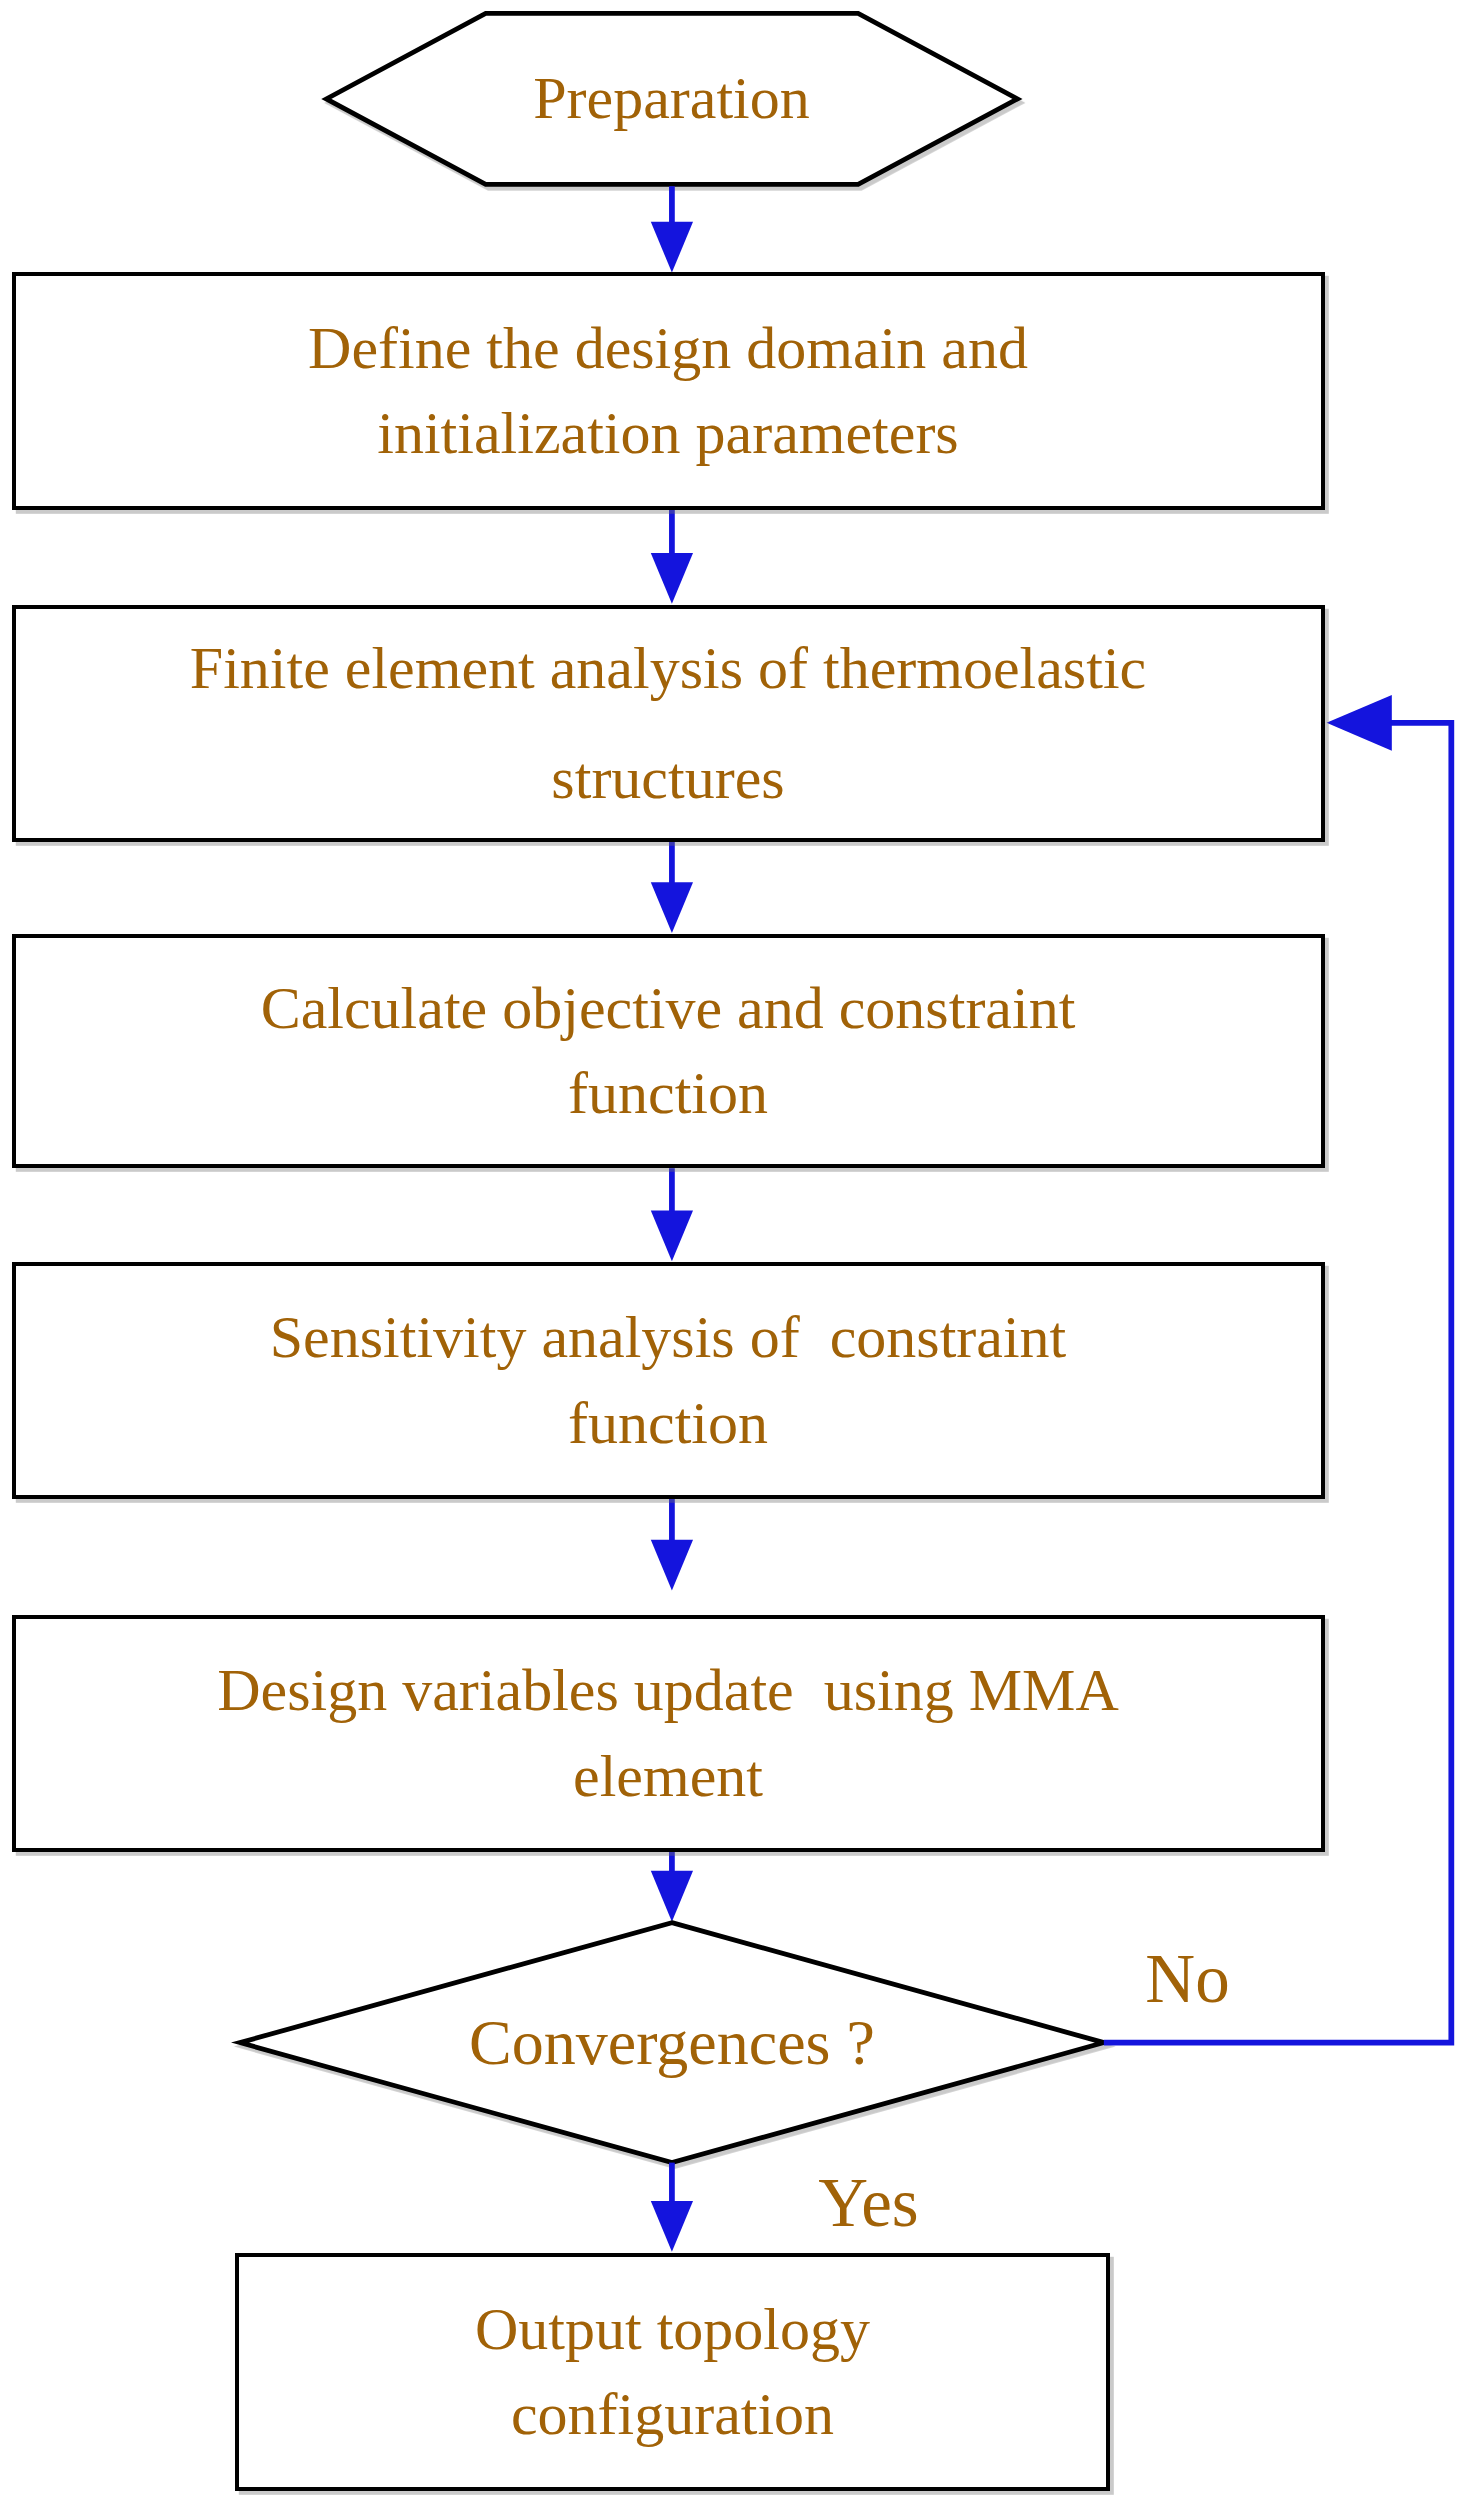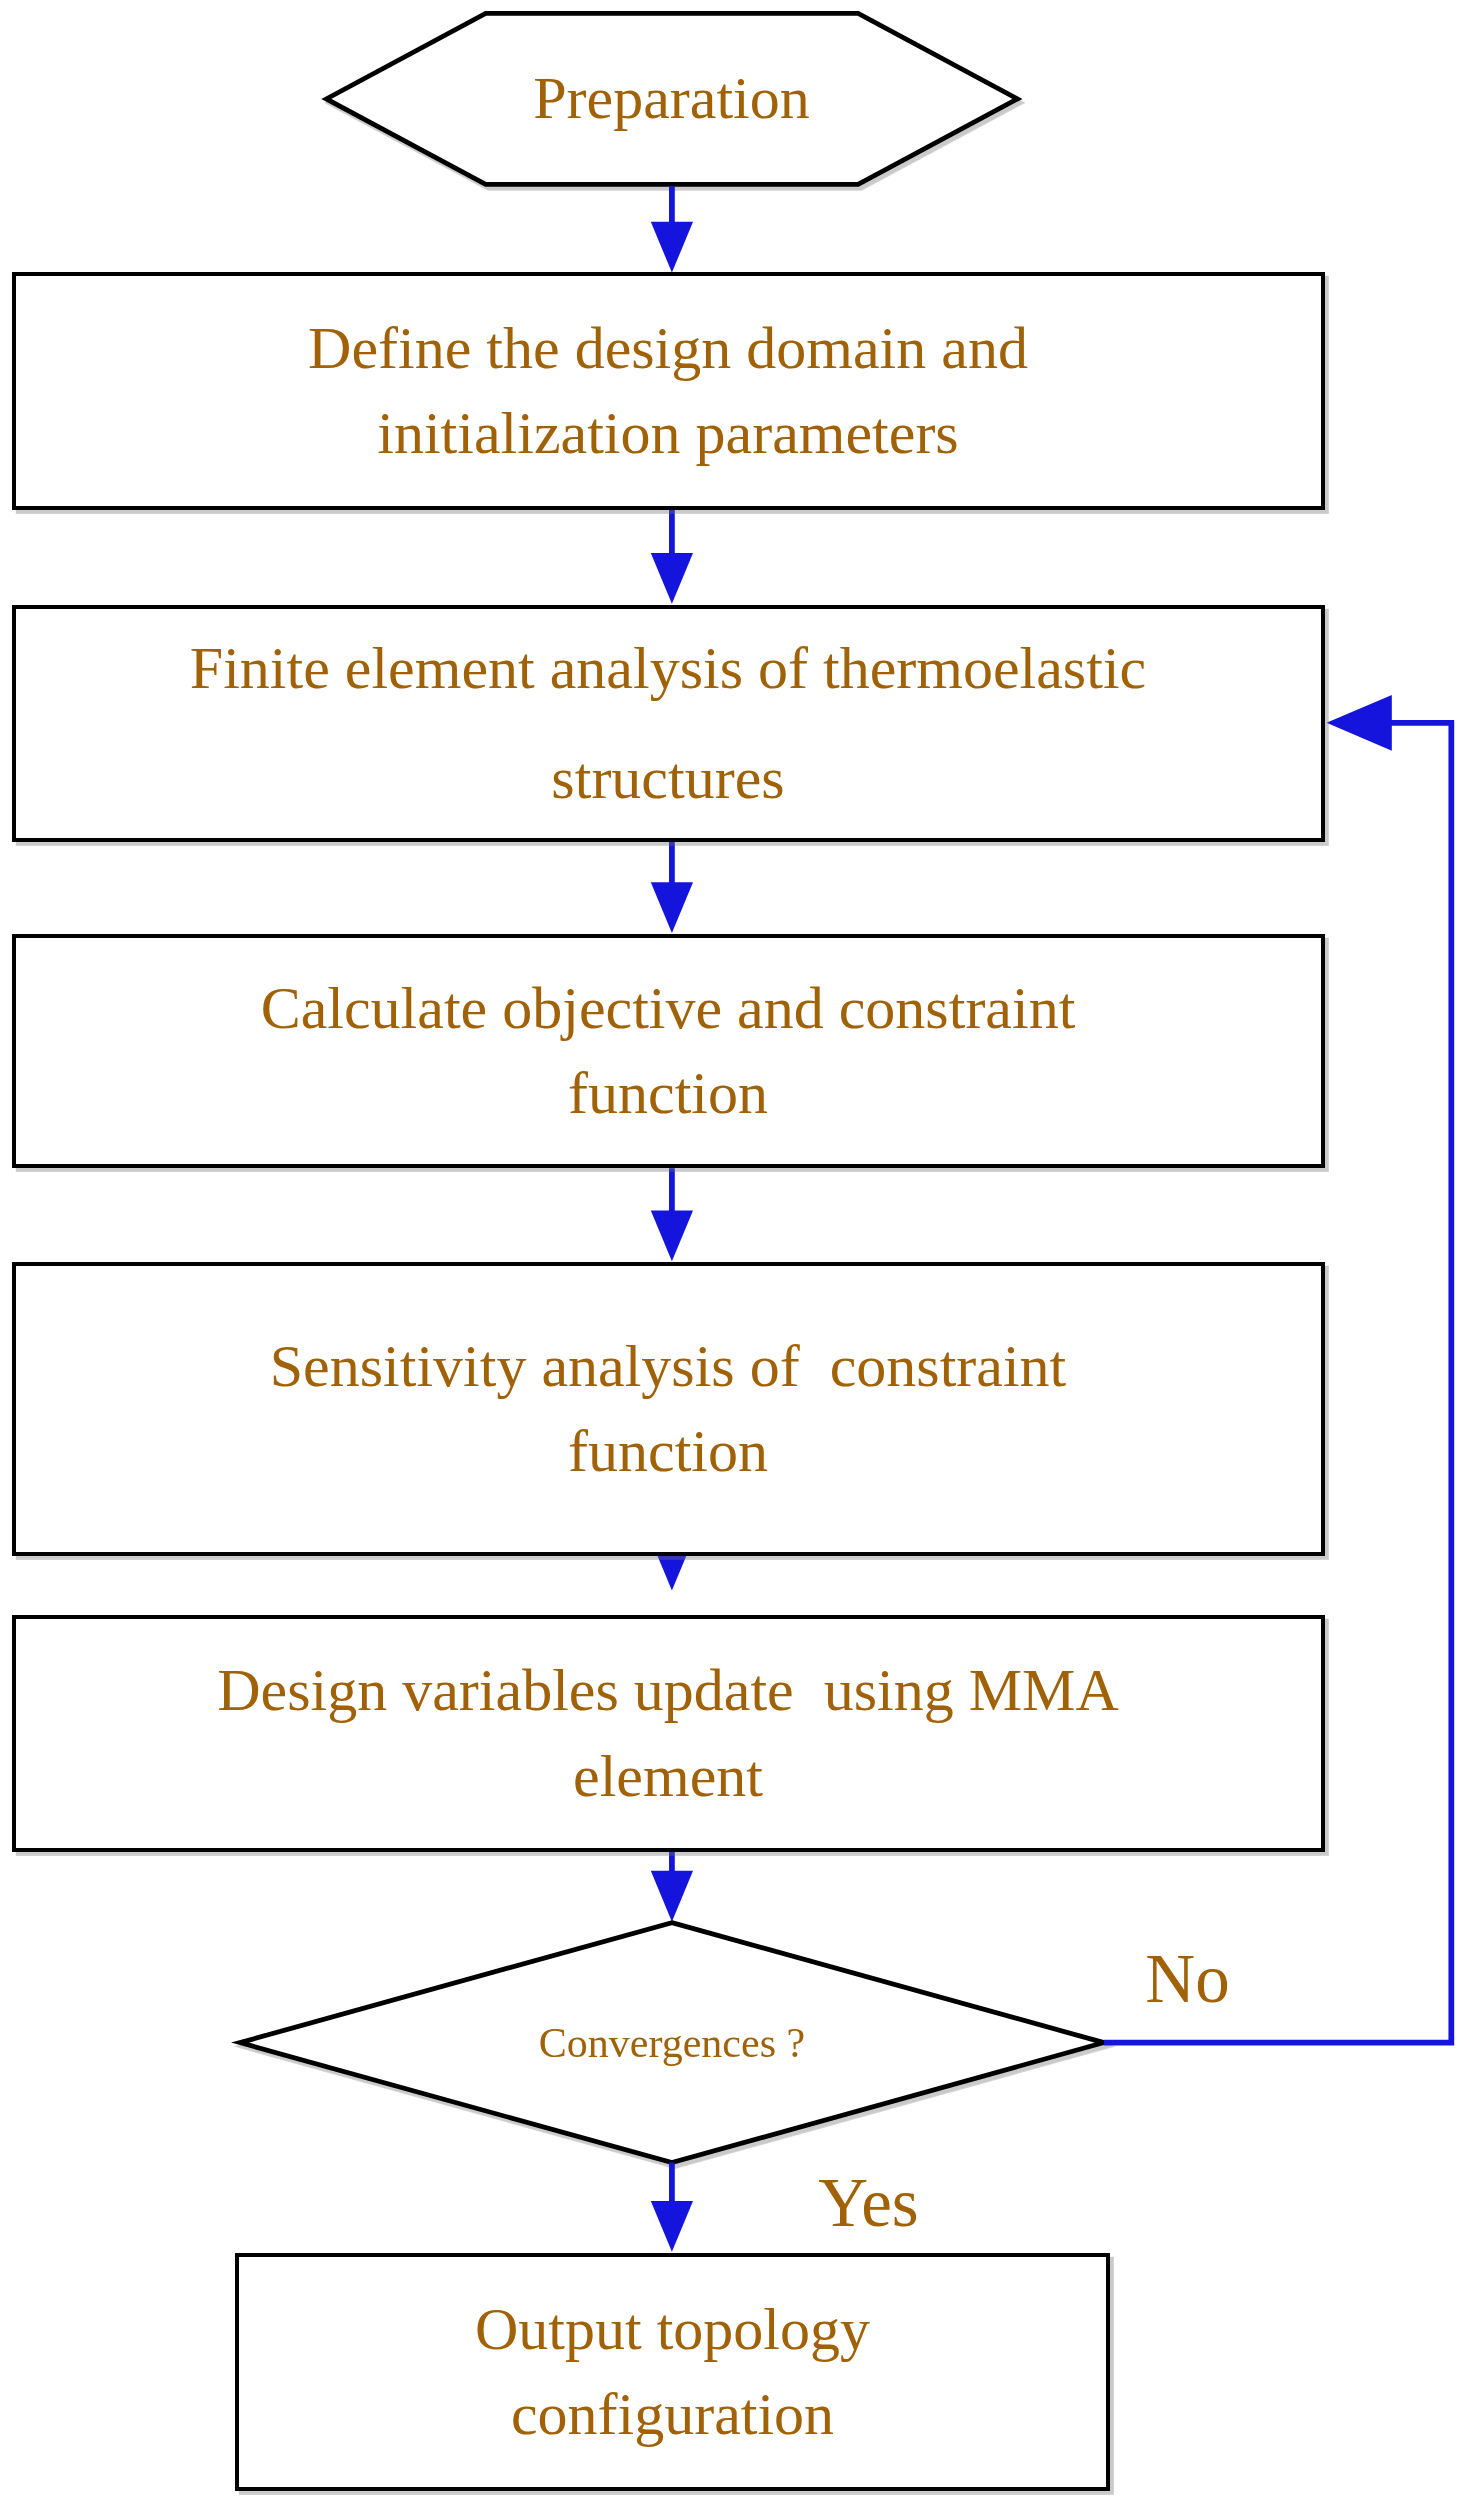--- a/index.html
+++ b/index.html
@@ -106,31 +106,31 @@
   <div class="box" style="left:11.5px;top:605px;width:1313px;height:237px;gap:24px;">
     <div>Finite element analysis of thermoelastic</div>
     <div>structures</div>
   </div>
 
   <div class="box" style="left:11.5px;top:934px;width:1313px;height:234px;">
     <div>Calculate objective and constraint</div>
     <div>function</div>
   </div>
 
-  <div class="box" style="left:11.5px;top:1262px;width:1313px;height:294px;">
+  <div class="box" style="left:11.5px;top:1262px;width:1313px;height:237px;">
     <div>Sensitivity analysis of  constraint</div>
     <div>function</div>
   </div>
 
   <div class="box" style="left:11.5px;top:1592px;width:1313px;height:237px;margin-top:23px;">
     <div>Design variables update  using MMA</div>
     <div>element</div>
   </div>
 
-  <div class="shape-label" style="left:240px;top:1923px;width:864px;height:240px;font-size:42px;">Convergences ?</div>
+  <div class="shape-label" style="left:240px;top:1923px;width:864px;height:240px;font-size:64px;">Convergences ?</div>
 
   <div class="edge-label" style="left:1094px;top:1934px;width:187px;height:91px;">No</div>
 
   <div class="edge-label" style="left:763px;top:2158px;width:211px;height:91px;">Yes</div>
 
   <div class="box" style="left:235px;top:2253px;width:875px;height:238px;">
     <div>Output topology</div>
     <div>configuration</div>
   </div>
 

